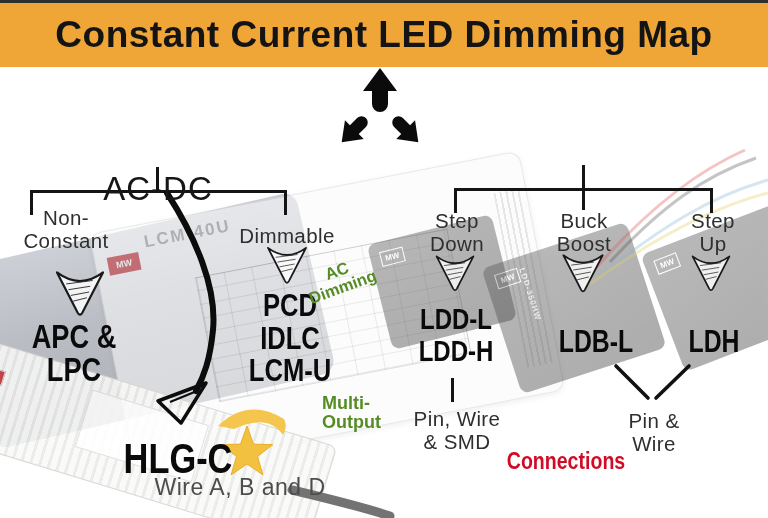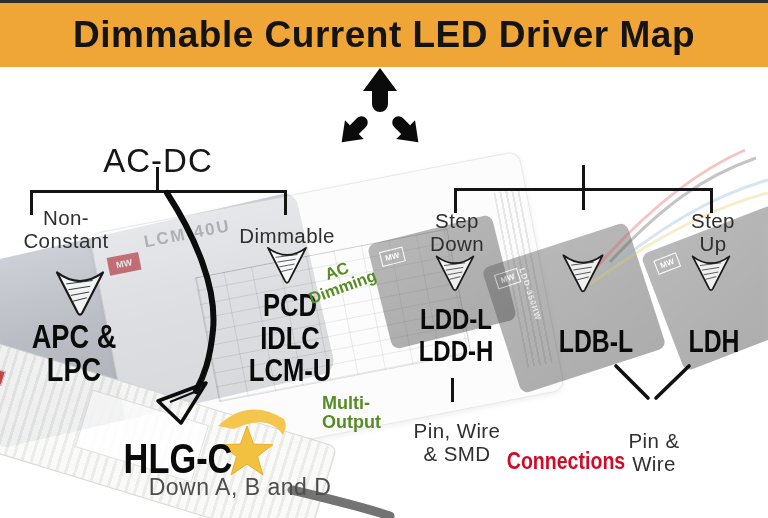--- a/index.html
+++ b/index.html
@@ -46,21 +46,21 @@
   .ldd2{left:498px;top:242px;width:152px;height:132px;transform:rotate(-18deg);}
   .ldd3{left:658px;top:225px;width:145px;height:125px;transform:rotate(-21deg);}
 
   
   .ln{position:absolute;background:#141414;z-index:2;}
 
   
   .t{position:absolute;z-index:4;white-space:nowrap;}
   .ml{white-space:pre-line;text-align:center;}
   .cx{transform:translateX(-50%);}
-  .branch-title{font-size:33px;letter-spacing:1px;color:#161616;}
+  .branch-title{font-size:33px;letter-spacing:1px;color:#161616;margin-top:28px;}
   .node{font-size:20.5px;line-height:1.12;color:#2f2f2f;letter-spacing:.4px;}
   .prod{font-weight:bold;color:#0a0a0a;transform:translateX(-50%) scaleX(.8);transform-origin:center top;}
   .green{color:var(--accent-green,#568C26);font-weight:bold;}
   .acdim{font-size:16.5px;line-height:1.06;transform:translateX(-50%) rotate(-20deg);}
   .multi{font-size:18px;line-height:1.06;text-align:left;}
   .note{font-size:23px;color:#4d4d4d;letter-spacing:.5px;}
   .conn{font-size:23px;font-weight:bold;color:var(--accent-red,#D10A26);
         transform:translateX(-50%) scaleX(.85);transform-origin:center top;}
 
   svg{display:block;}
@@ -103,21 +103,21 @@
     <div class="drv drv-hlg">
       <div class="lbl"></div>
       <div class="lbl red"></div>
     </div>
     <svg class="overlay" width="768" height="518" style="z-index:1">
       <path d="M292,490 C330,499 362,507 390,516" stroke="#737373" stroke-width="9" fill="none" stroke-linecap="round"></path>
     </svg>
   </div>
 
   <div class="header">
-    <h1>Dimmable Current LED Driver Map</h1>
+    <h1>Constant Current LED Dimming Map</h1>
   </div>
 
   <svg class="icon-spread" width="92" height="80" viewBox="0 0 92 80">
     <defs>
       <path id="arr" d="M0,-26 L17,-3 L8,-3 L8,10 A8,8 0 0 1 -8,10 L-8,-3 L-17,-3 Z"></path>
     </defs>
     <use href="#arr" transform="translate(46,28)" fill="#0b0b0b"></use>
     <use href="#arr" transform="translate(22,62) rotate(225) scale(0.78)" fill="#0b0b0b"></use>
     <use href="#arr" transform="translate(70,62) rotate(135) scale(0.78)" fill="#0b0b0b"></use>
   </svg>
@@ -183,29 +183,31 @@
   <div class="t prod ml" style="left:74px;top:320px;font-size:34px;line-height:.98">APC &amp;
 LPC</div>
   <div class="t prod ml" style="left:290px;top:289px;font-size:32px;line-height:1.02">PCD
 IDLC
 LCM-U</div>
   <div class="t green acdim ml" style="left:340px;top:262px">AC
 Dimming</div>
   <div class="t green multi ml" style="left:322px;top:394px">Multi-
 Output</div>
   <div class="t prod" style="left:178px;top:434px;font-size:43px">HLG-C</div>
-  <div class="t cx note" style="left:240px;top:474px">Down A, B and D</div>
+  <div class="t cx note" style="left:240px;top:474px">Wire A, B and D</div>
 
   <div class="t cx node ml" style="left:457px;top:210px">Step
 Down</div>
+  <div class="t cx node ml" style="left:584px;top:210px">Buck
+Boost</div>
   <div class="t cx node ml" style="left:713px;top:210px">Step
 Up</div>
   <div class="t prod ml" style="left:456px;top:303px;font-size:30px;line-height:1.05">LDD-L
 LDD-H</div>
   <div class="t prod" style="left:596px;top:324px;font-size:31px">LDB-L</div>
   <div class="t prod" style="left:714px;top:324px;font-size:31px">LDH</div>
-  <div class="t cx node ml" style="left:457px;top:420px">Pin, Wire
+  <div class="t cx node ml" style="left:457px;top:408px">Pin, Wire
 &amp; SMD</div>
-  <div class="t cx node ml" style="left:654px;top:430px">Pin &amp;
+  <div class="t cx node ml" style="left:654px;top:410px">Pin &amp;
 Wire</div>
 
   <div class="t conn" style="left:566px;top:448px">Connections</div>
 </div>
 
 </body></html>

